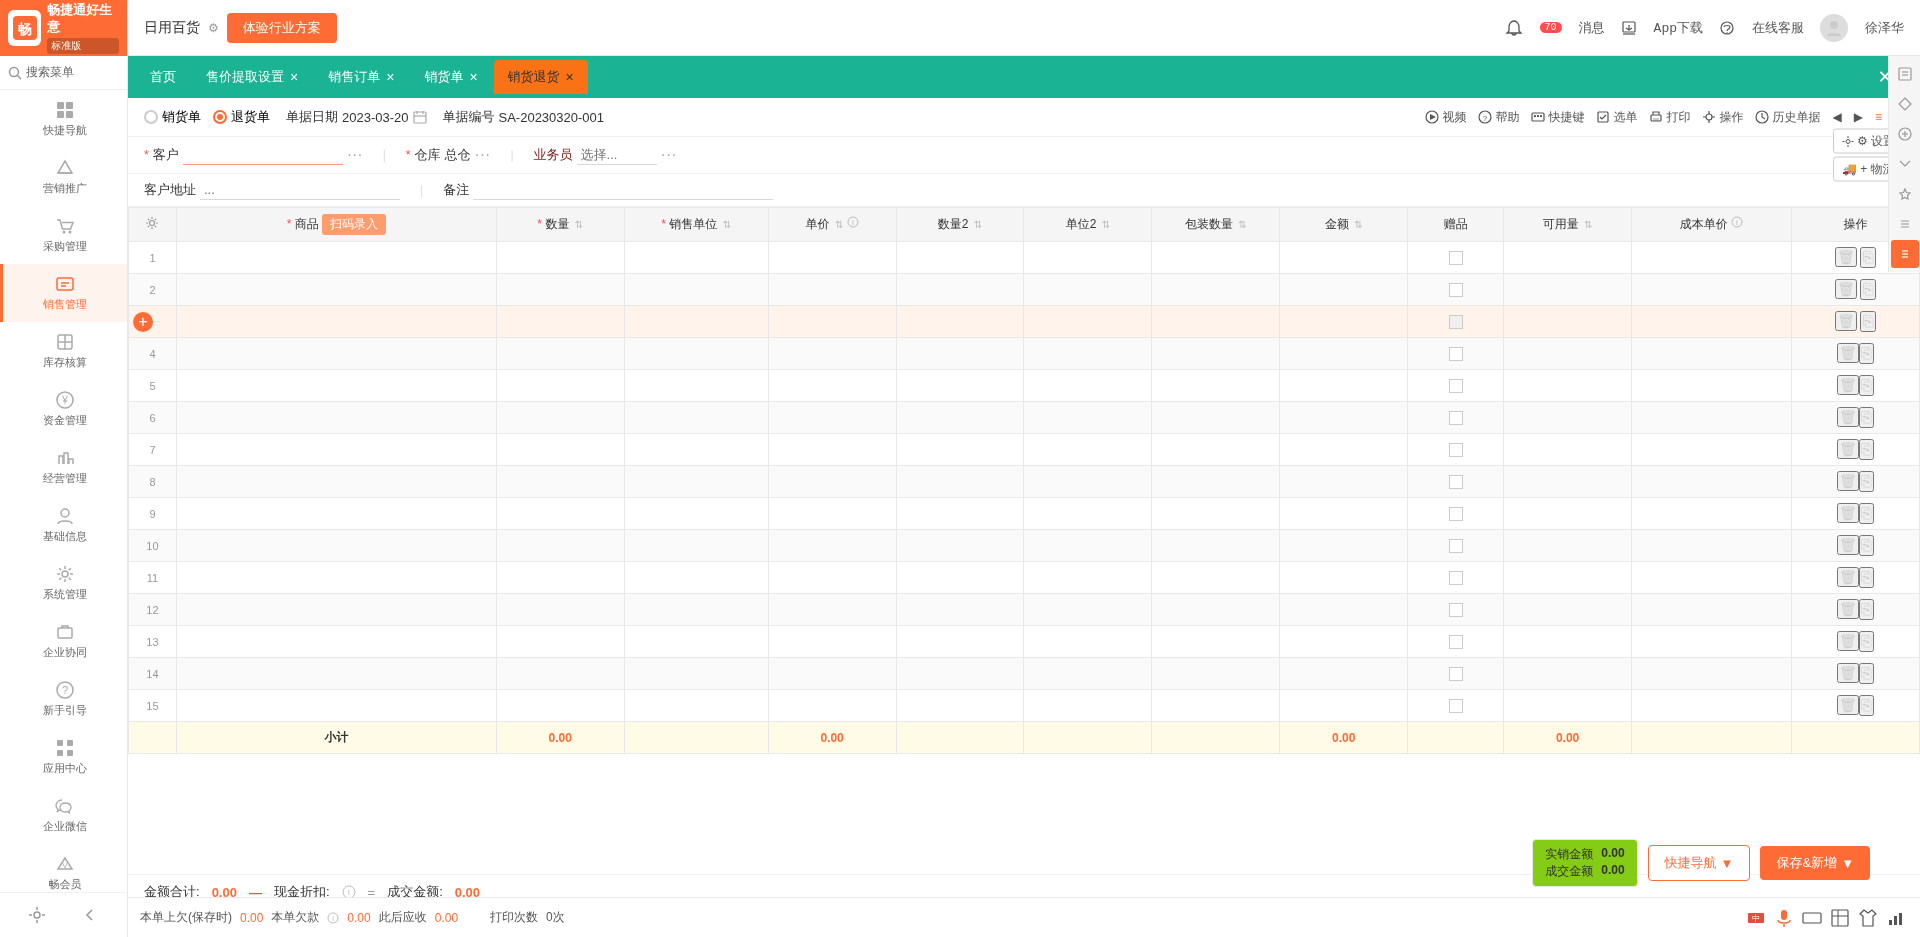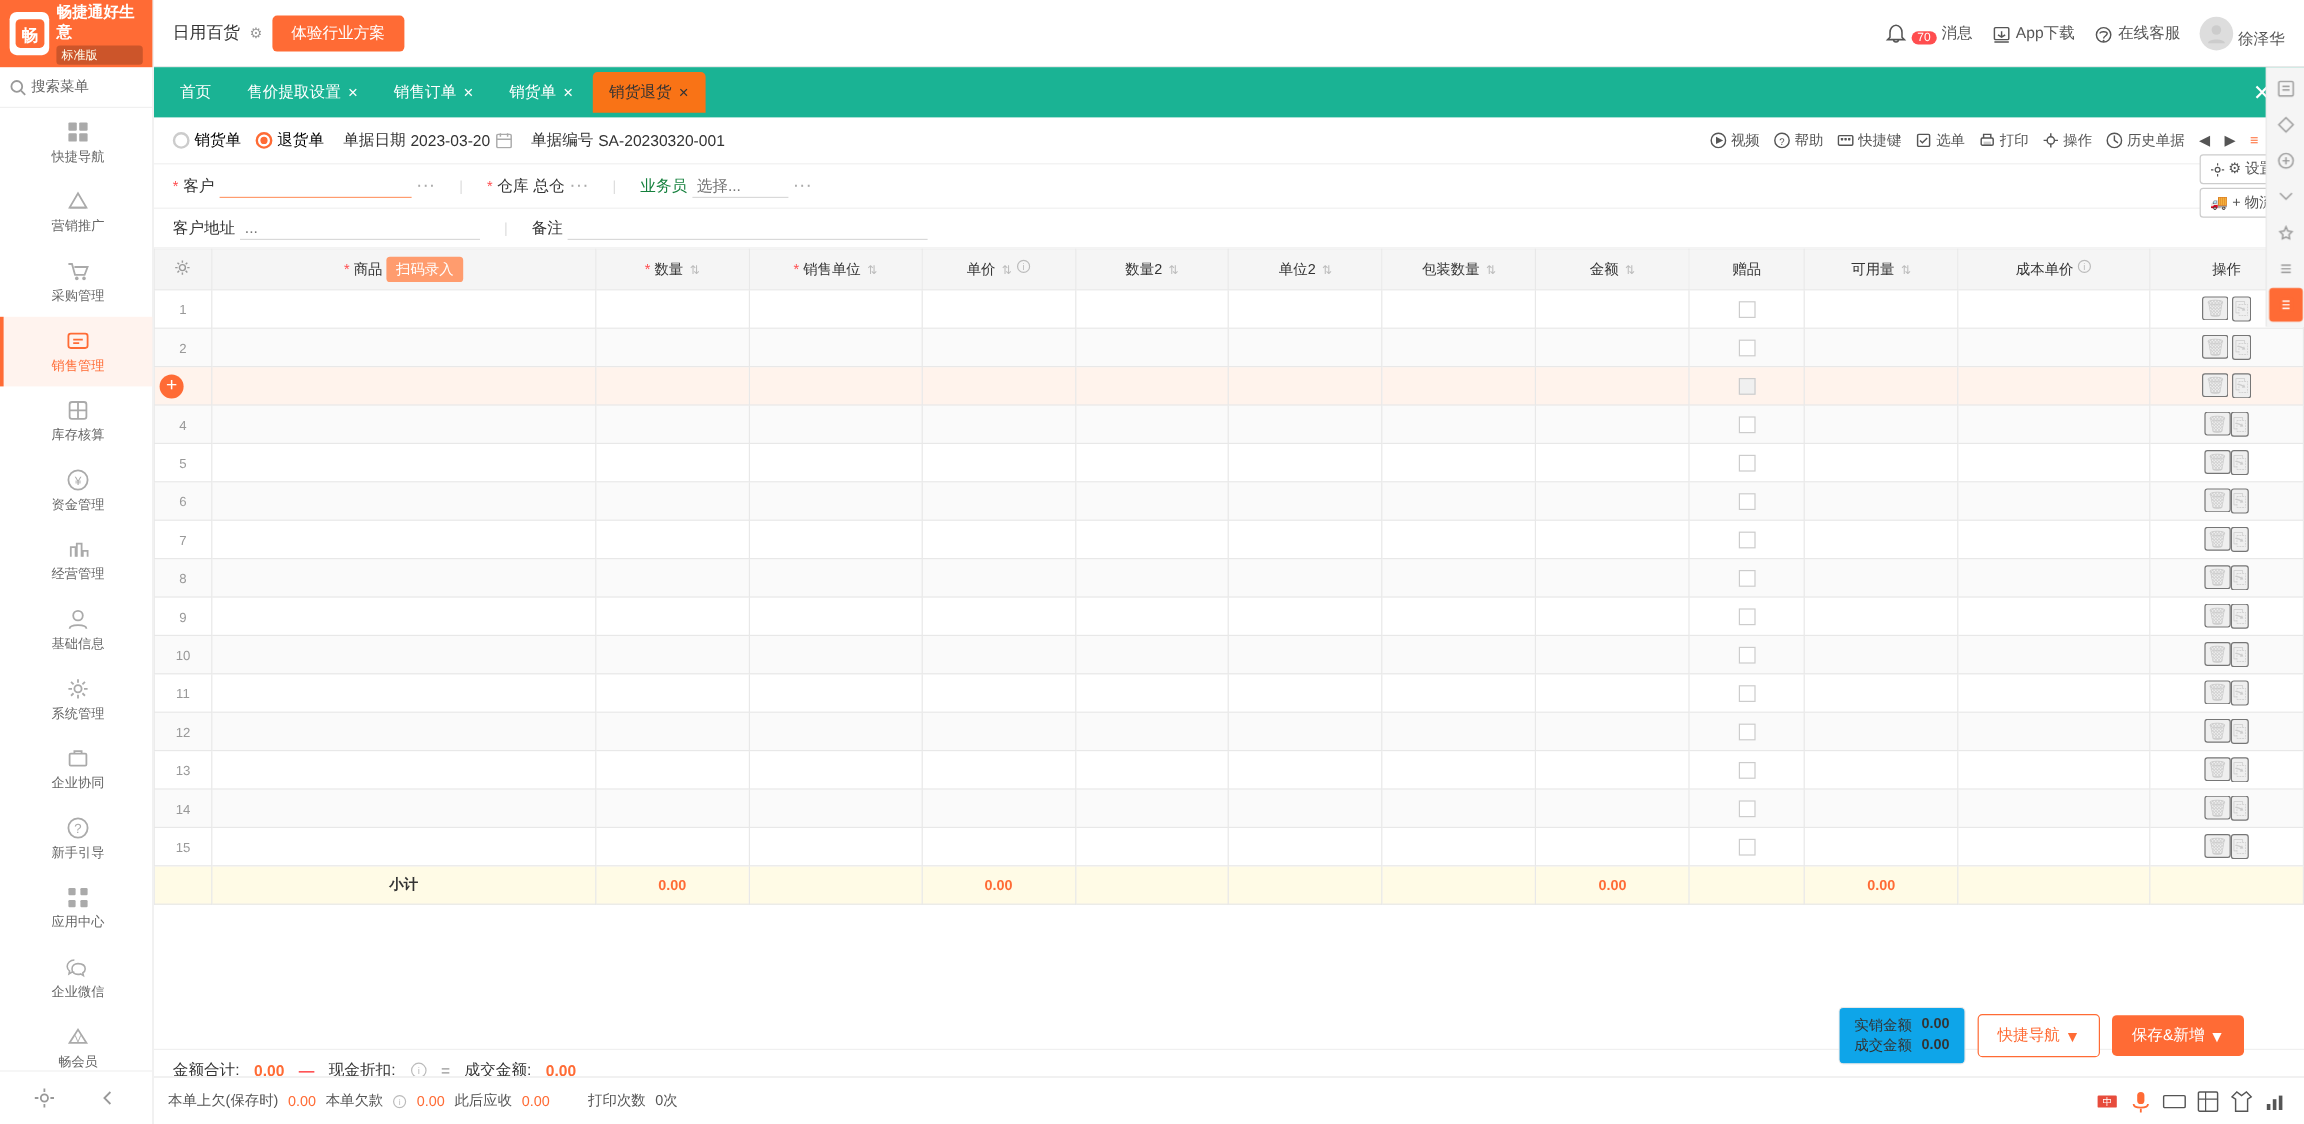--- a/index.html
+++ b/index.html
@@ -43,21 +43,21 @@
       padding: 0 16px; border-bottom: 1px solid #e8e8e8;
     }
     .topbar-left { display: flex; align-items: center; gap: 8px; }
     .topbar-title { font-size: 14px; color: #333; }
     .topbar-gear { color: #999; cursor: pointer; }
     .topbar-btn {
       background: #ff6b35; color: #fff; border: none; padding: 6px 16px; border-radius: 4px;
       cursor: pointer; font-size: 13px;
     }
     .topbar-right { display: flex; align-items: center; gap: 16px; color: #555; font-size: 13px; }
-    .topbar-right-item { display: flex; align-items: flex-end; gap: 4px; cursor: pointer; }
+    .topbar-right-item { display: flex; align-items: center; gap: 17px; cursor: pointer; font-family: Liberation Mono, monospace; }
     .badge { background: #ff4d4f; color: #fff; border-radius: 10px; padding: 0 5px; font-size: 10px; }
     .avatar { width: 28px; height: 28px; border-radius: 50%; background: #ddd; display: flex; align-items: center; justify-content: center; font-size: 11px; }
 
     
     .tabbar {
       background: #1ab394; display: flex; align-items: center; padding: 0 8px; height: 42px;
       gap: 2px;
     }
     .tab {
       padding: 8px 14px; cursor: pointer; color: #fff; border-radius: 4px 4px 0 0;
@@ -140,21 +140,21 @@
 
     
     .right-action-panel {
       position: fixed; right: 0; top: 56px; width: 32px; background: #f5f5f5;
       border-left: 1px solid #e8e8e8; display: flex; flex-direction: column; align-items: center; gap: 2px;
       padding: 4px 2px;
     }
     .right-action-btn { width: 28px; height: 28px; display: flex; align-items: center; justify-content: center; cursor: pointer; color: #999; border-radius: 3px; }
     .right-action-active { background: #ff6b35; color: #fff !important; }
     .summary-box {
-      background: #0ea5e9; border: 1px solid #e8e8e8; padding: 6px 12px; border-radius: 4px;
+      background: #84cc16; border: 1px solid #e8e8e8; padding: 6px 12px; border-radius: 4px;
       font-size: 12px; color: #333; text-align: right;
     }
     .summary-box div { display: flex; gap: 8px; justify-content: space-between; }
     .btn-save-draft {
       background: #fff; border: 1px solid #ff6b35; color: #ff6b35; padding: 8px 16px;
       border-radius: 4px; cursor: pointer; font-size: 13px; display: flex; align-items: center; gap: 4px;
     }
     .btn-save-new {
       background: #ff6b35; border: none; color: #fff; padding: 8px 16px;
       border-radius: 4px; cursor: pointer; font-size: 13px; display: flex; align-items: center; gap: 4px;
@@ -486,21 +486,21 @@
       </div>
       <span style="color:#ddd;margin:0 4px;">|</span>
       <div style="display:flex;align-items:center;gap:4px;">
         <span style="color:#ff4d4f;">*</span>
         <span style="color:#333;font-size:13px;">仓库</span>
         <span style="color:#333;font-size:13px;">总仓</span>
         <span style="color:#aaa;cursor:pointer;font-size:16px;">···</span>
       </div>
       <span style="color:#ddd;margin:0 4px;">|</span>
       <div style="display:flex;align-items:center;gap:4px;">
-        <span style="color:#15803d;font-size:13px;">业务员</span>
+        <span style="color:#7f1d1d;font-size:13px;">业务员</span>
         <input type="text" style="border-top: none; border-right: none; border-left: none; border-image: initial; border-bottom: 1px solid rgb(217, 217, 217); outline: none; padding: 2px 4px; width: 80px; font-size: 13px;" placeholder="选择...">
         <span style="color:#aaa;cursor:pointer;font-size:16px;">···</span>
       </div>
       <div style="position:absolute;right:16px;top:50%;transform:translateY(-50%);display:flex;flex-direction:column;gap:3px;">
         <button class="side-btn">
           <svg width="12" height="12" viewBox="0 0 12 12" fill="none" style="display:inline;vertical-align:middle;">
             <circle cx="6" cy="6" r="2" stroke="#555" stroke-width="1" fill="none"></circle>
             <path d="M6 0.5 L6 2.5 M6 9.5 L6 11.5 M0.5 6 L2.5 6 M9.5 6 L11.5 6" stroke="#555" stroke-width="1"></path>
           </svg>
           ⚙ 设置

